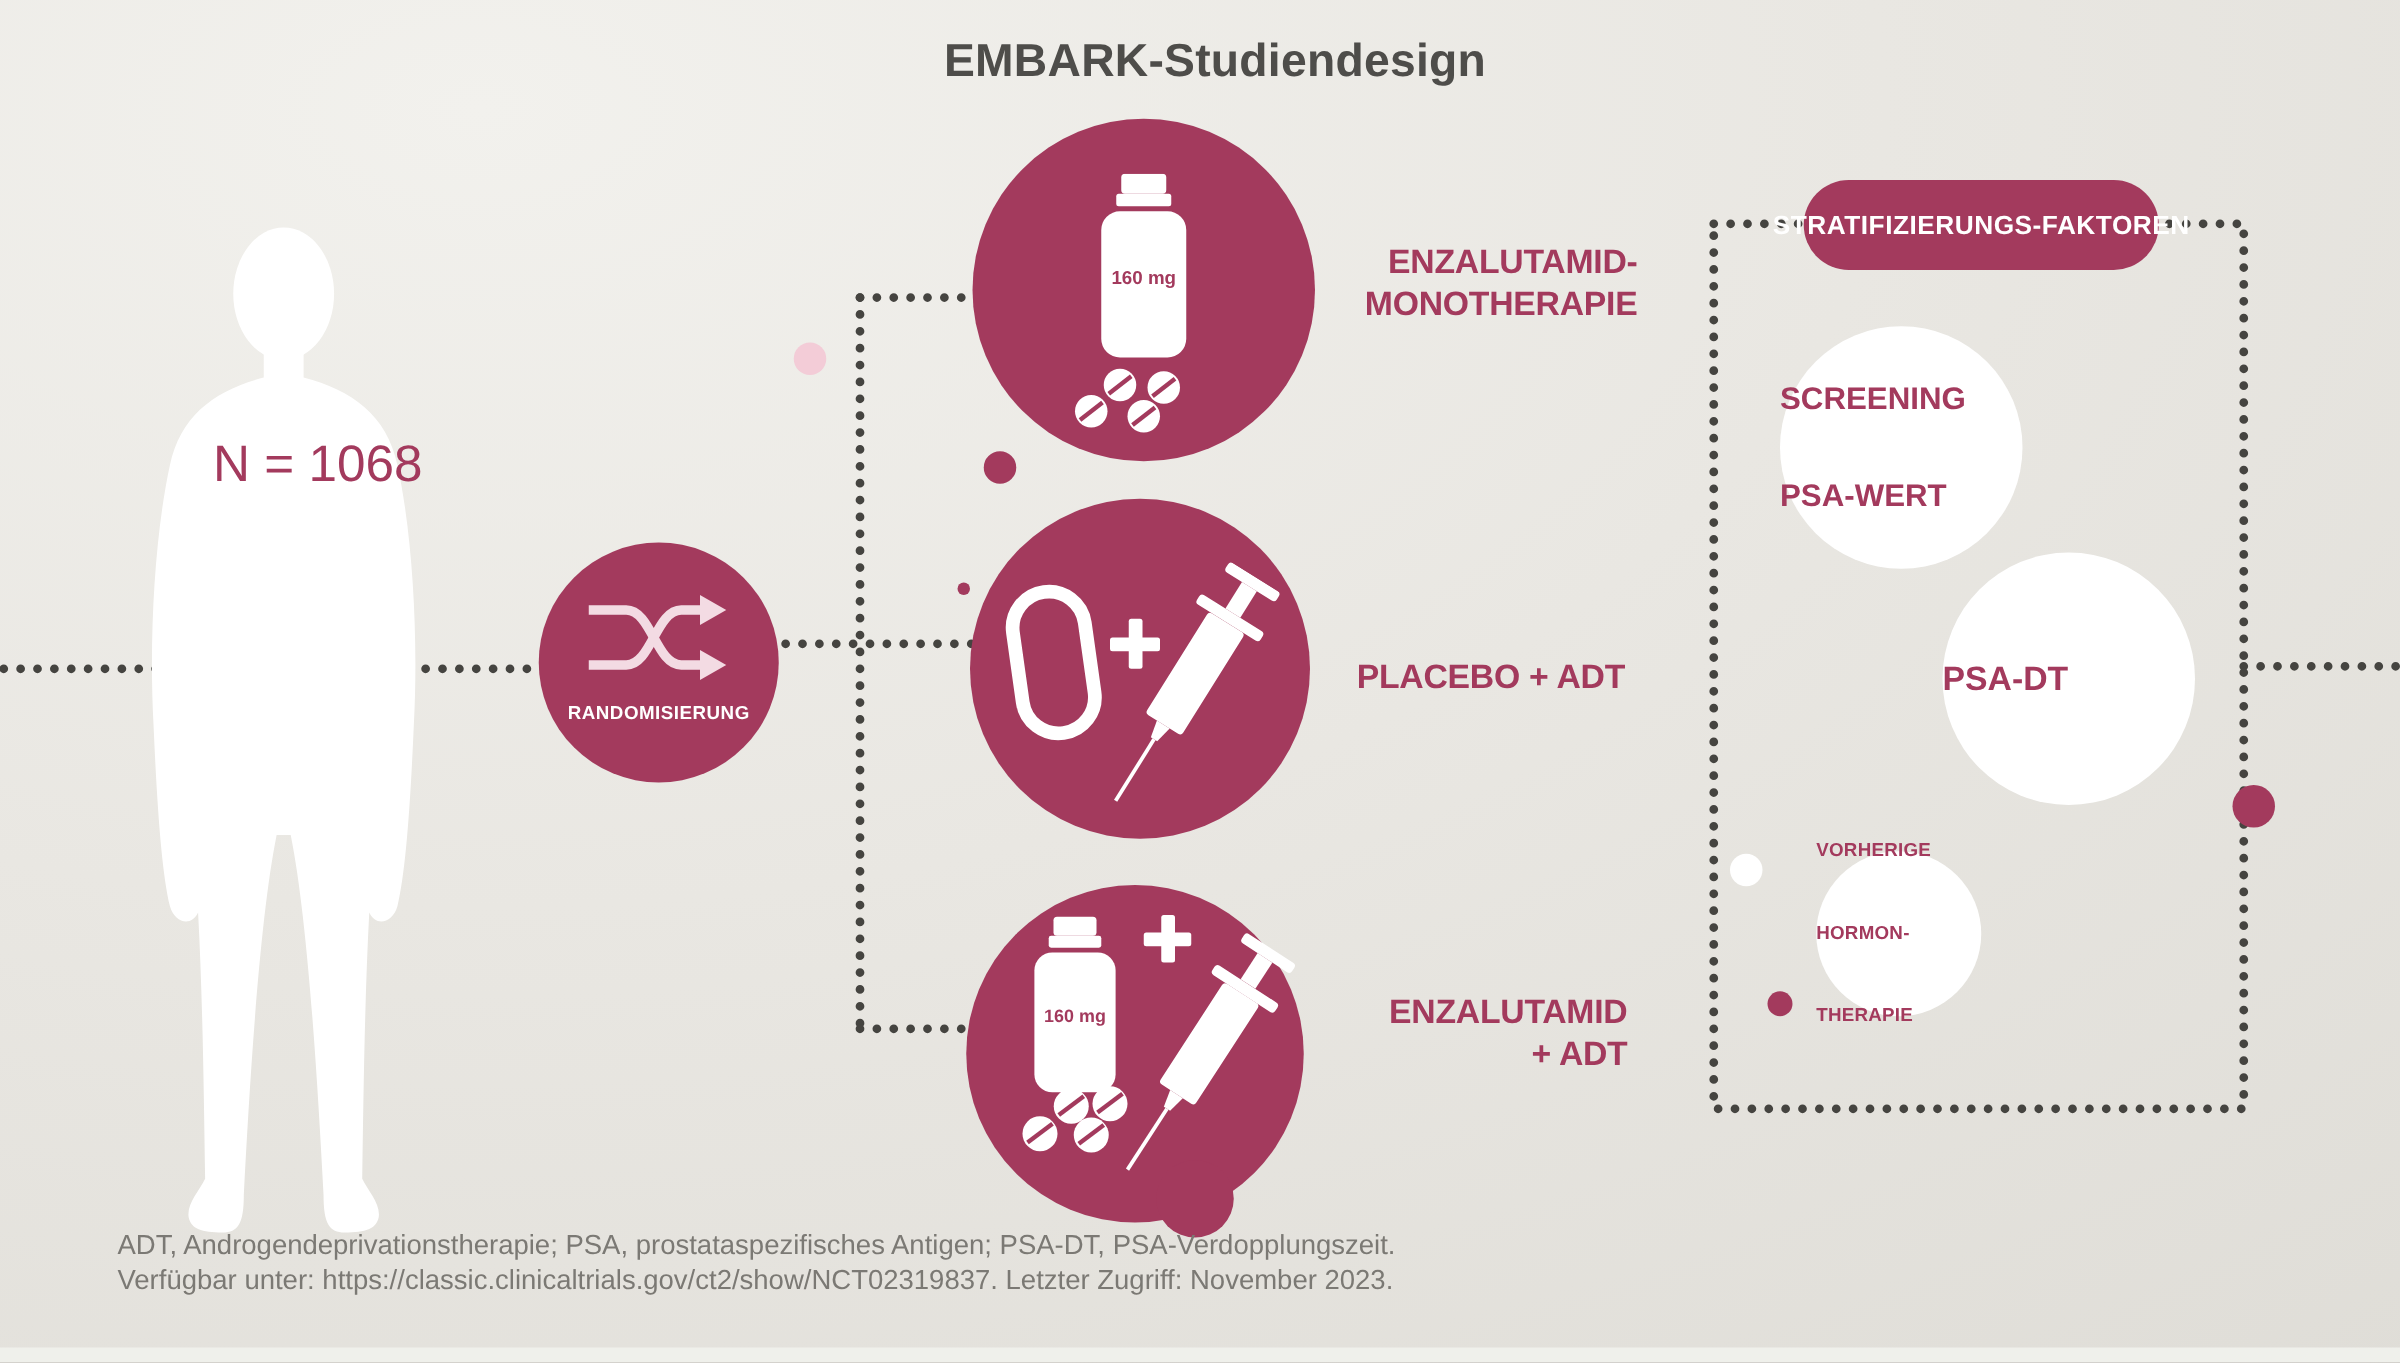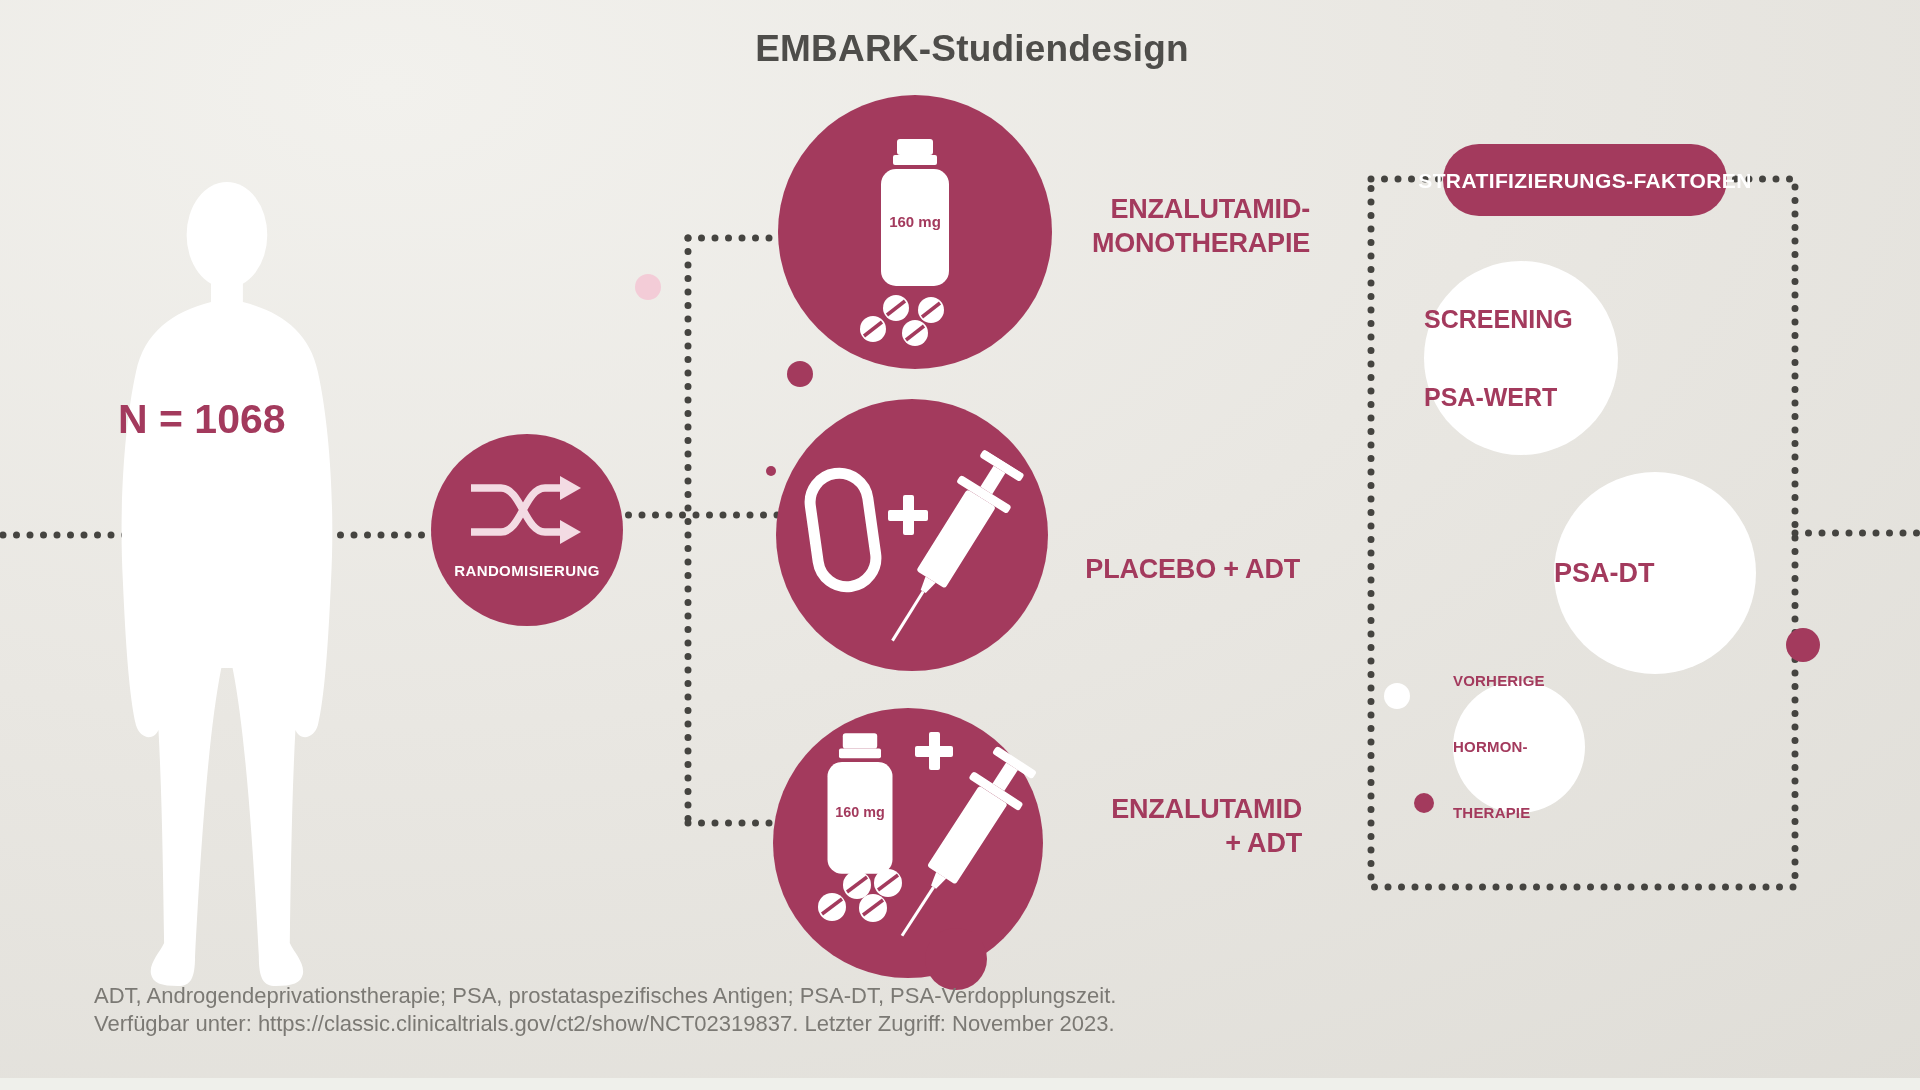--- a/index.html
+++ b/index.html
@@ -13,21 +13,21 @@
   .layer{position:absolute;left:0;top:0;z-index:1;}
 
   .title{
     position:absolute;left:0;top:28px;width:1920px;z-index:3;
     margin:0;text-align:center;
     font-size:37px;font-weight:700;color:#4e4d4a;letter-spacing:0.2px;padding-left:12px;
   }
 
   .n-label{
     position:absolute;left:118px;top:348px;width:220px;z-index:3;
-    text-align:left;font-size:41px;font-weight:700;color:#a33a5d;margin-top:48px;
+    text-align:right;font-size:41px;font-weight:400;color:#a33a5d;
   }
 
   .node{
     position:absolute;border-radius:50%;background:#a33a5d;z-index:2;
   }
   .node-rand{left:431px;top:434px;width:192px;height:192px;}
   .node-arm1{left:778px;top:95px;width:274px;height:274px;}
   .node-arm2{left:776px;top:399px;width:272px;height:272px;}
   .node-arm3{left:773px;top:708px;width:270px;height:270px;}
   .blob{
@@ -39,37 +39,37 @@
     position:absolute;left:0;top:128px;width:100%;
     text-align:center;font-size:15px;font-weight:700;color:#ffffff;letter-spacing:0.4px;
   }
 
   .arm-label{
     position:absolute;width:300px;z-index:3;
     text-align:right;font-weight:700;color:#a33a5d;
     font-size:27px;line-height:34px;letter-spacing:-0.2px;
   }
   .arm1-label{left:1010px;top:192px;}
-  .arm2-label{left:1000px;top:552px;}
+  .arm2-label{left:1000px;top:524px;}
   .arm3-label{left:1002px;top:792px;}
 
   .strat-badge{
     position:absolute;left:1443px;top:144px;width:284px;height:72px;z-index:3;
     background:#a33a5d;border-radius:36px;
     display:flex;flex-direction:row;justify-content:center;align-items:center;
     color:#ffffff;font-weight:700;font-size:21px;line-height:27px;letter-spacing:0.4px;
   }
 
   .factor{
     position:absolute;border-radius:50%;background:#ffffff;z-index:2;
     display:flex;flex-direction:column;justify-content:center;align-items:flex-start;
     color:#a33a5d;font-weight:700;text-align:center;gap:48px;
   }
   .factor-screening{left:1424px;top:261px;width:194px;height:194px;font-size:25px;line-height:30px;}
-  .factor-psadt{left:1554px;top:472px;width:202px;height:202px;font-size:27px;}
+  .factor-psadt{left:1554px;top:442px;width:202px;height:202px;font-size:27px;}
   .factor-hormone{left:1453px;top:681px;width:132px;height:132px;font-size:15px;line-height:18px;letter-spacing:0.2px;}
 
   .footnotes{
     position:absolute;left:94px;top:982px;z-index:3;
     color:#7b7974;font-size:22px;line-height:28px;
   }
 
   .icon-svg{position:absolute;}
   .dose-text{fill:#a33a5d;font-family:"Liberation Sans",sans-serif;font-size:15px;font-weight:700;}
   .plus{position:absolute;}

